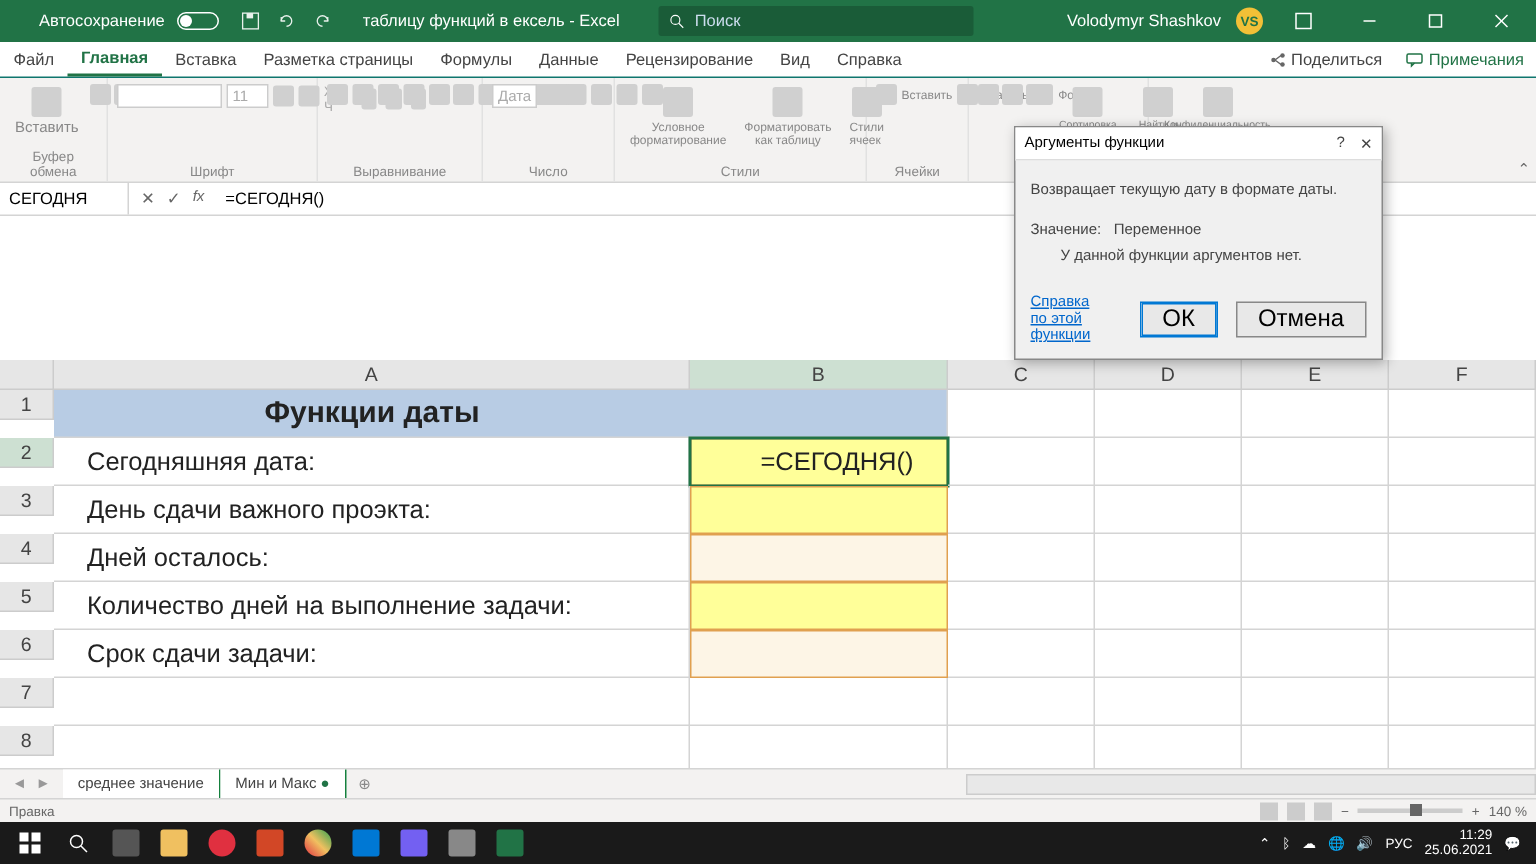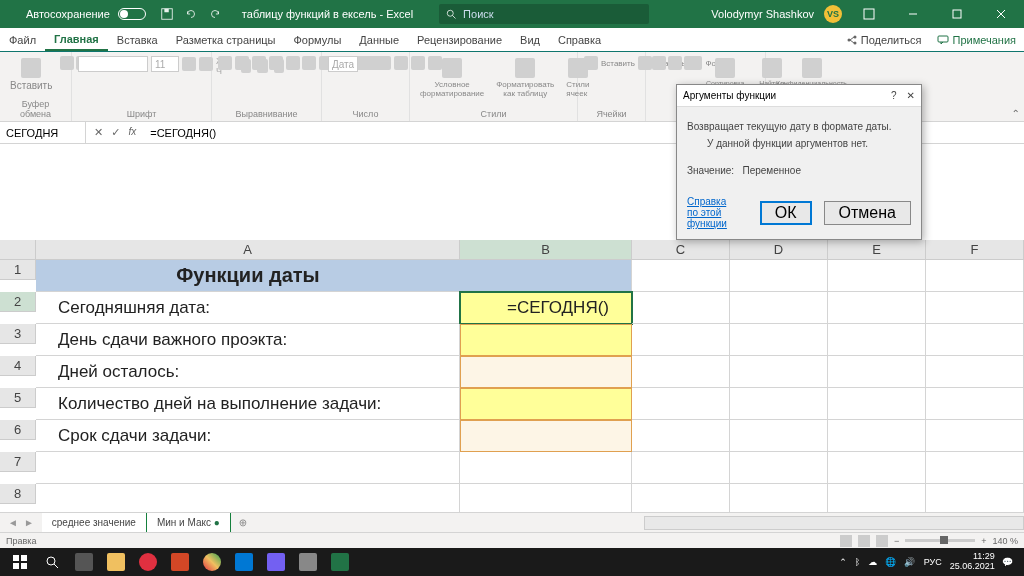--- a/index.html
+++ b/index.html
@@ -393,26 +393,26 @@
 <div class="dialog">
   <div class="dtitle">
     <span>Аргументы функции</span>
     <div class="dclose">
       <span>?</span>
       <span>✕</span>
     </div>
   </div>
   <div class="dbody">
     <div class="drow">Возвращает текущую дату в формате даты.</div>
-    <div class="drow" style="padding-left:20px">У данной функции аргументов нет.</div>
     <div class="drow" style="margin-top:16px">
       <span>Значение:</span>
       &nbsp;
       <span>Переменное</span>
     </div>
+    <div class="drow" style="padding-left:20px">У данной функции аргументов нет.</div>
   </div>
   <div class="dfoot">
     <span class="dlink">Справка по этой функции</span>
     <div style="flex:1"></div>
     <button class="dbtn primary">ОК</button>
     <button class="dbtn">Отмена</button>
   </div>
 </div>
 
 <div class="sheetbar">

